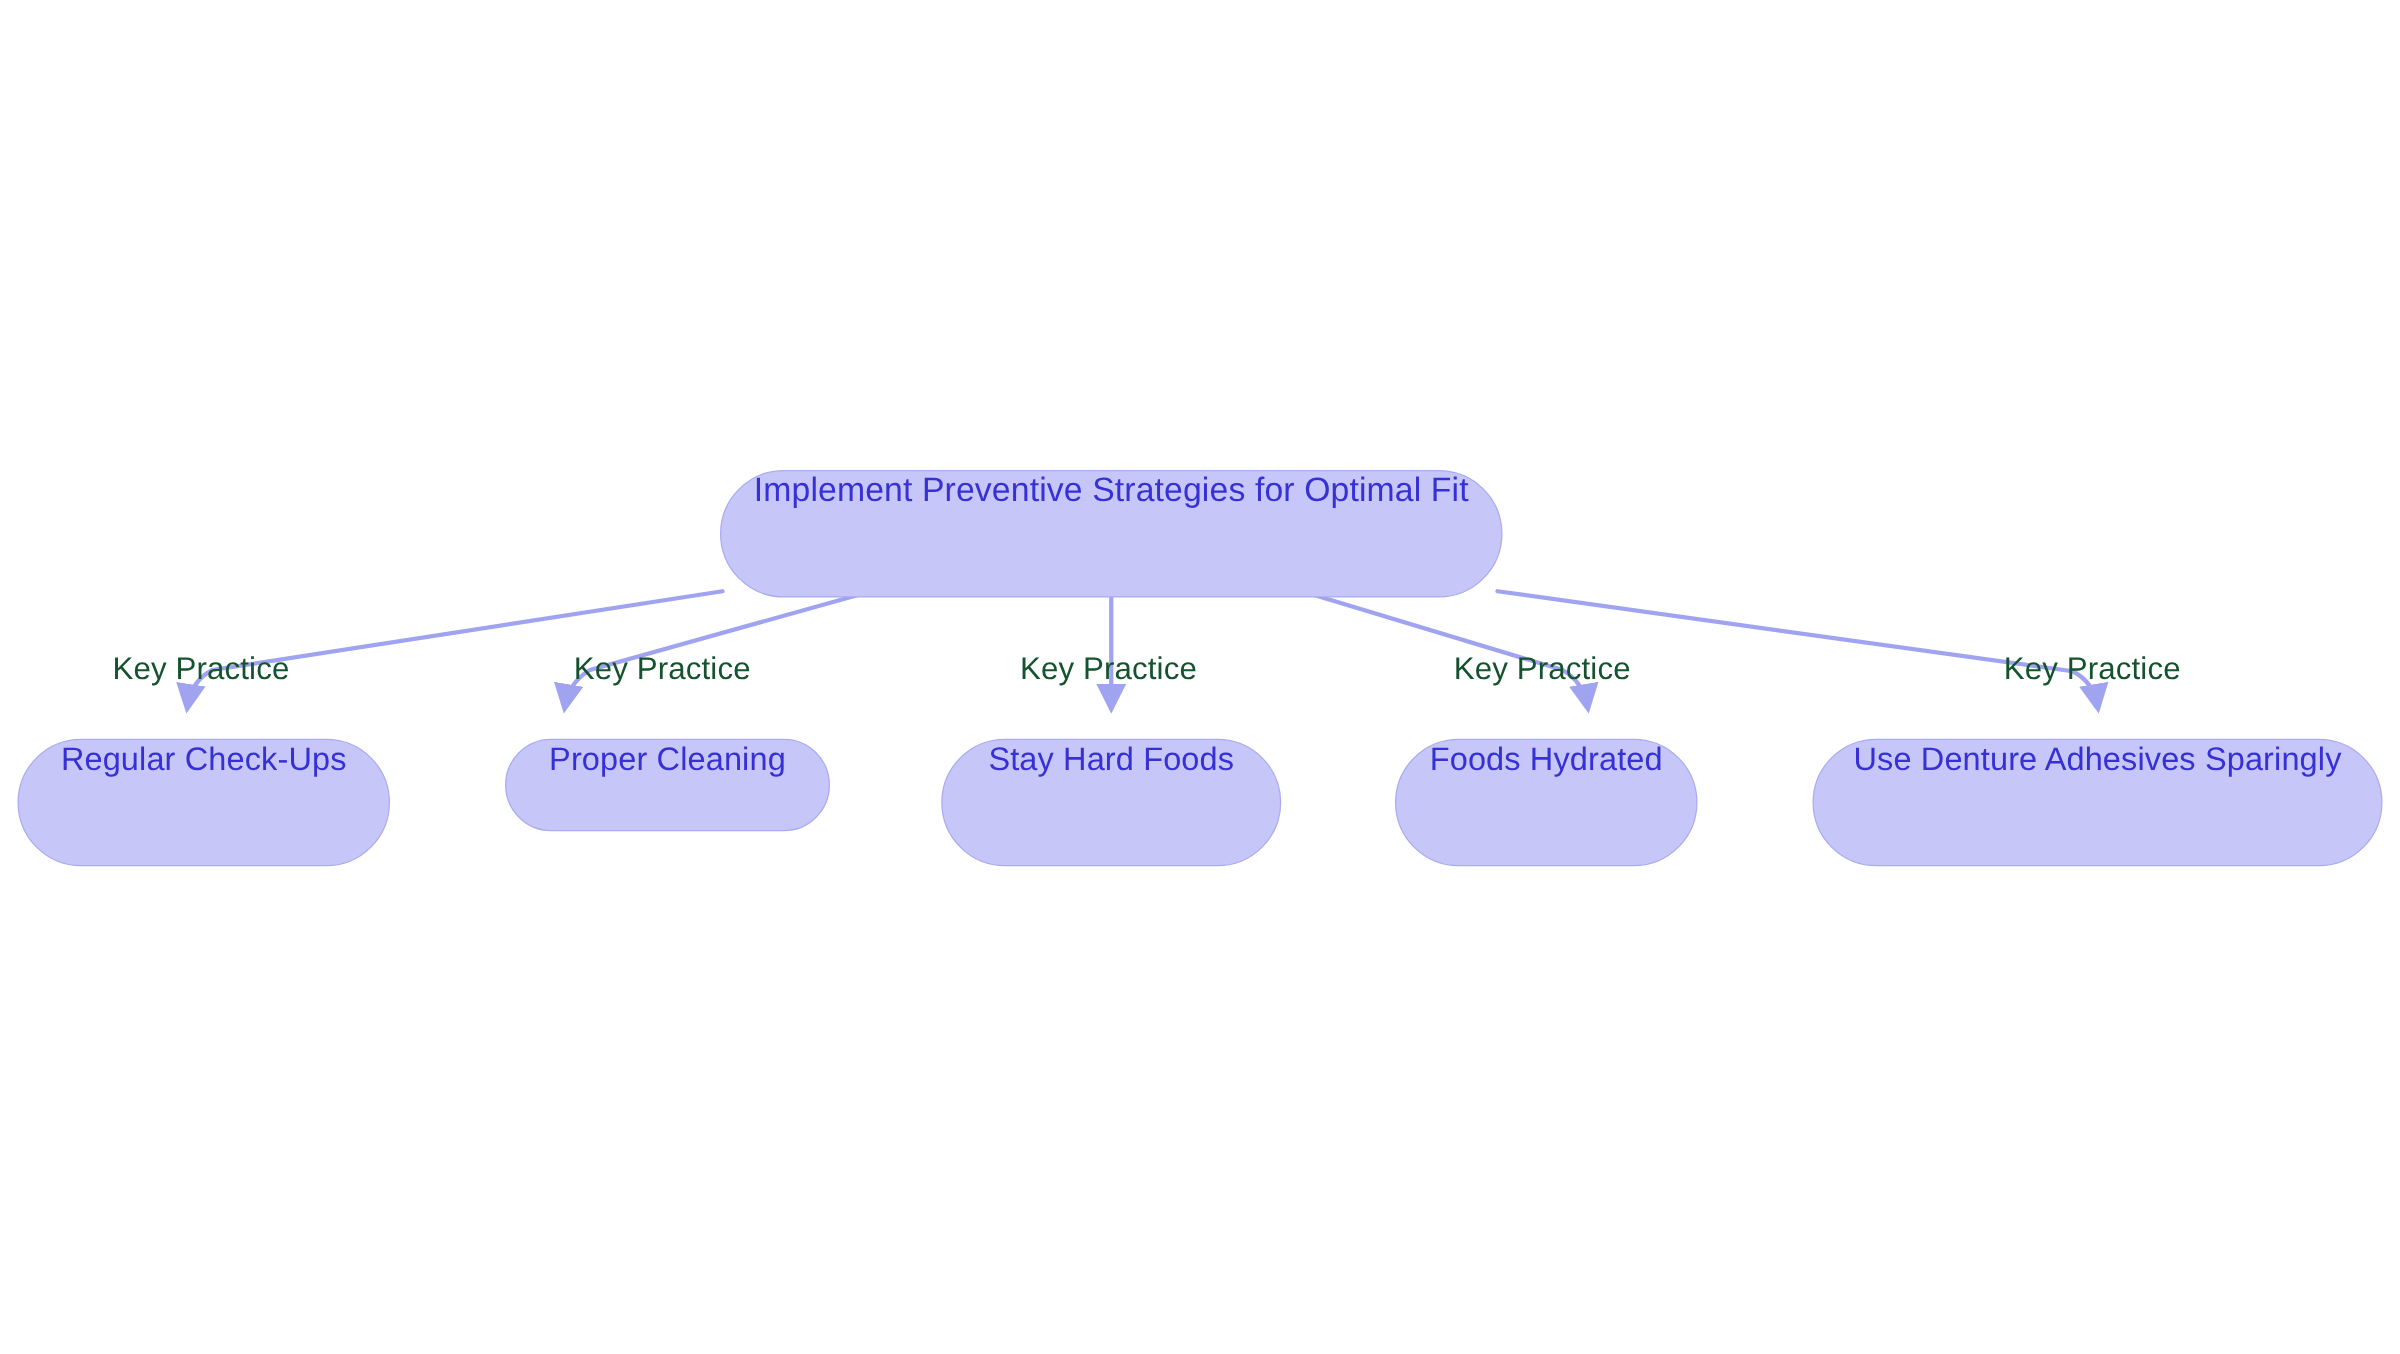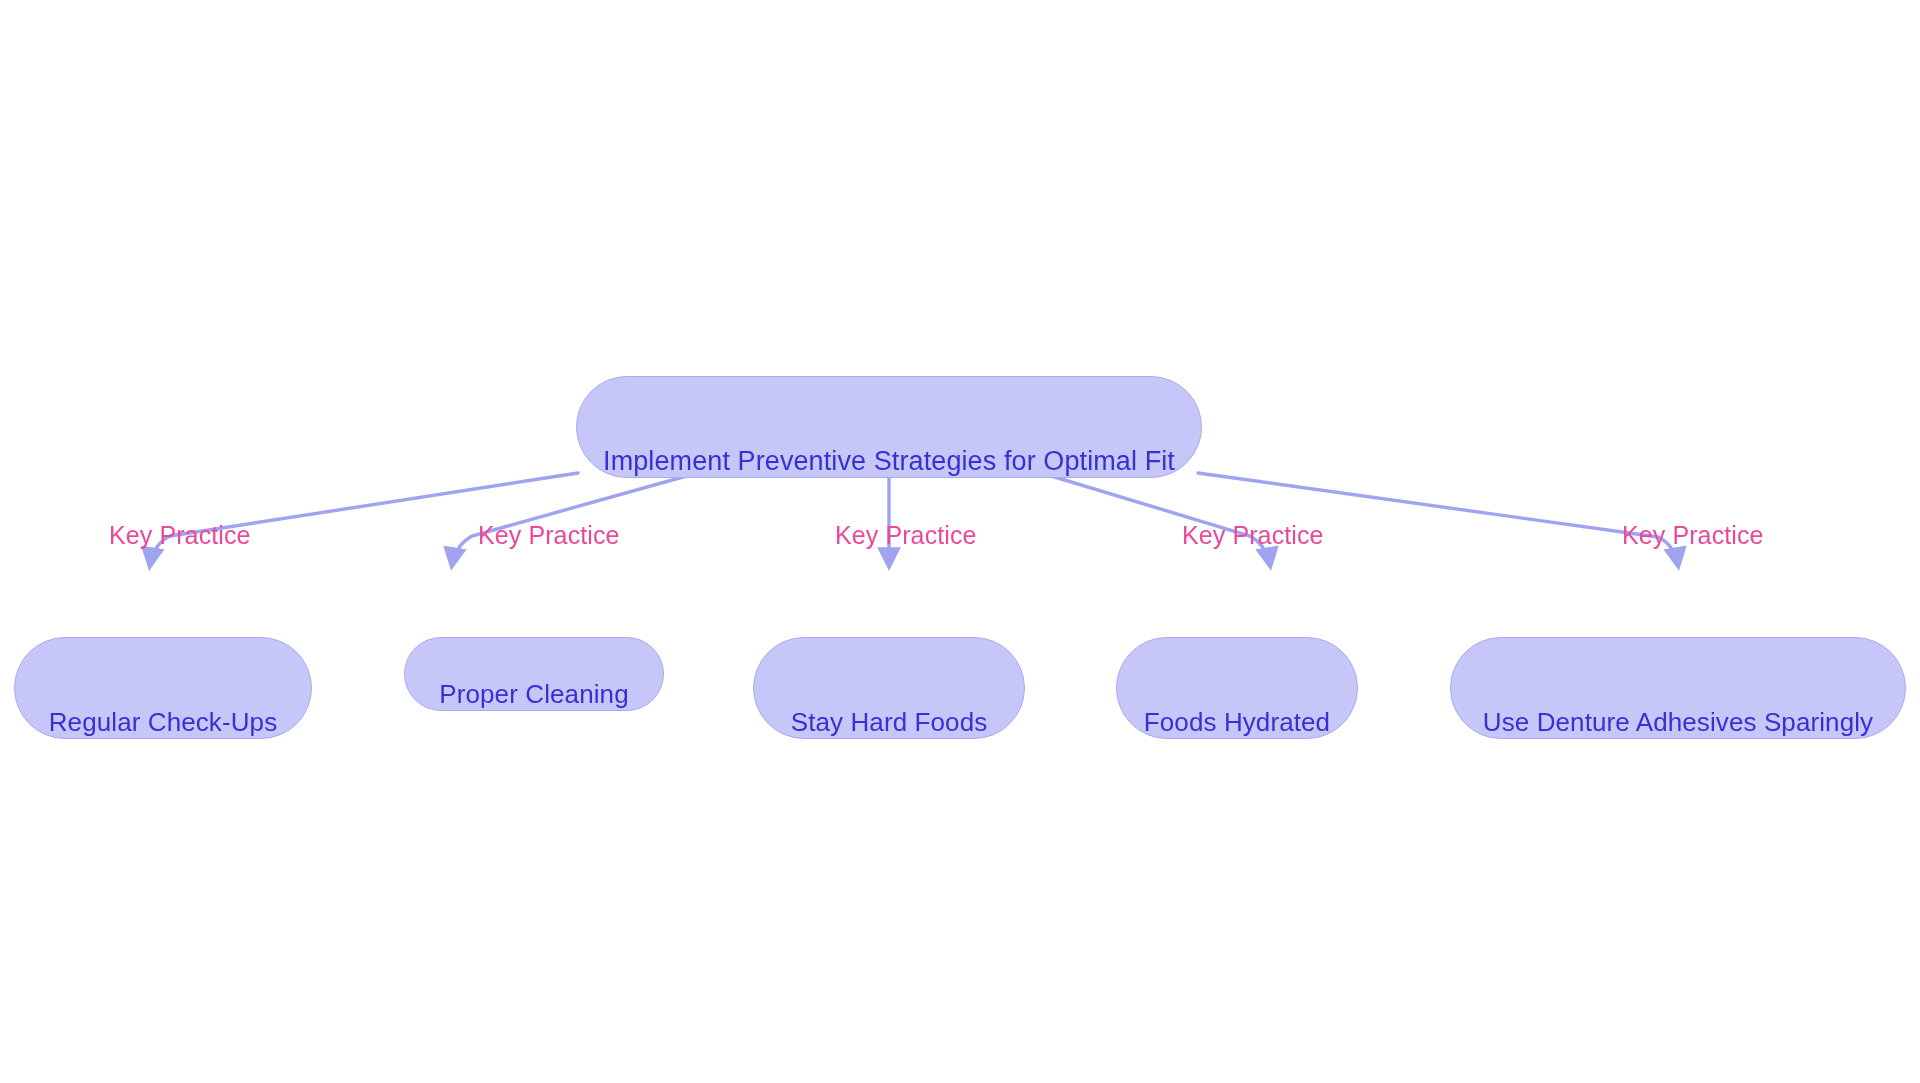--- a/index.html
+++ b/index.html
@@ -27,44 +27,42 @@
     height: 1083px;
     pointer-events: none;
   }
   .node {
     position: absolute;
     box-sizing: border-box;
     background: #c6c7f8;
     border: 1.6px solid #a9abf0;
     border-radius: 999px;
     display: flex;
-    align-items: flex-end;
+    align-items: flex-start;
     justify-content: center;
     color: #3730d4;
     font-family: "Liberation Sans", sans-serif;
     font-weight: 400;
     letter-spacing: 0.1px;
     white-space: nowrap;
   }
   .node.root {
     font-size: 27px;
   }
   .node.leaf {
     font-size: 26px;
-    margin-top: 46px;
   }
   .edge-label {
     position: absolute;
-    color: #ec4899;
+    color: #14532d;
     font-family: "Liberation Sans", sans-serif;
     font-size: 25px;
     white-space: nowrap;
     letter-spacing: 0.1px;
     background: transparent;
-    margin-left: 19px;
   }
 </style>
 </head>
 <body>
 
 <div id="flowchart-canvas">
 
   <svg id="edge-layer" viewBox="0 0 1920 1083" width="1920" height="1083" xmlns="http://www.w3.org/2000/svg">
     <defs>
       <marker id="arrow" viewBox="0 0 12 12" refX="9" refY="6" markerWidth="7" markerHeight="7" orient="auto-start-reverse">

